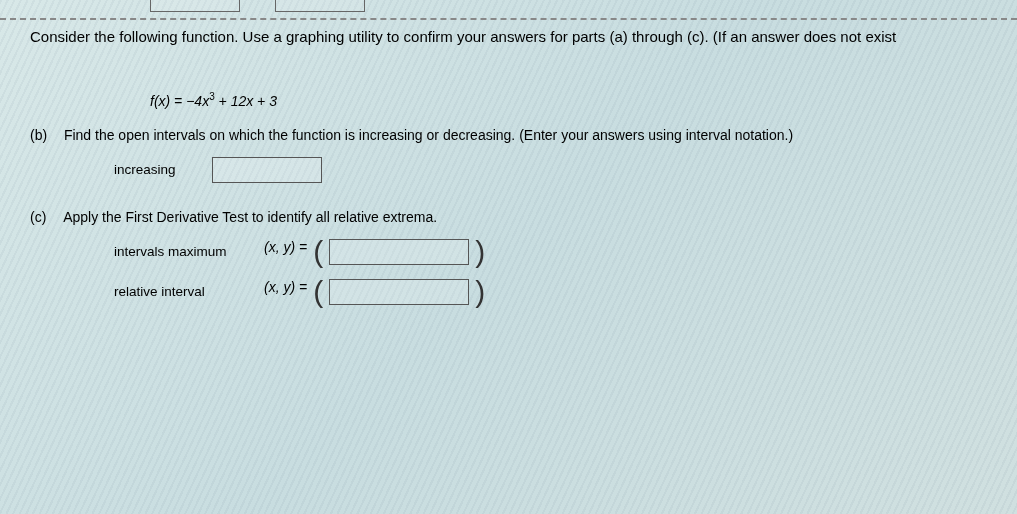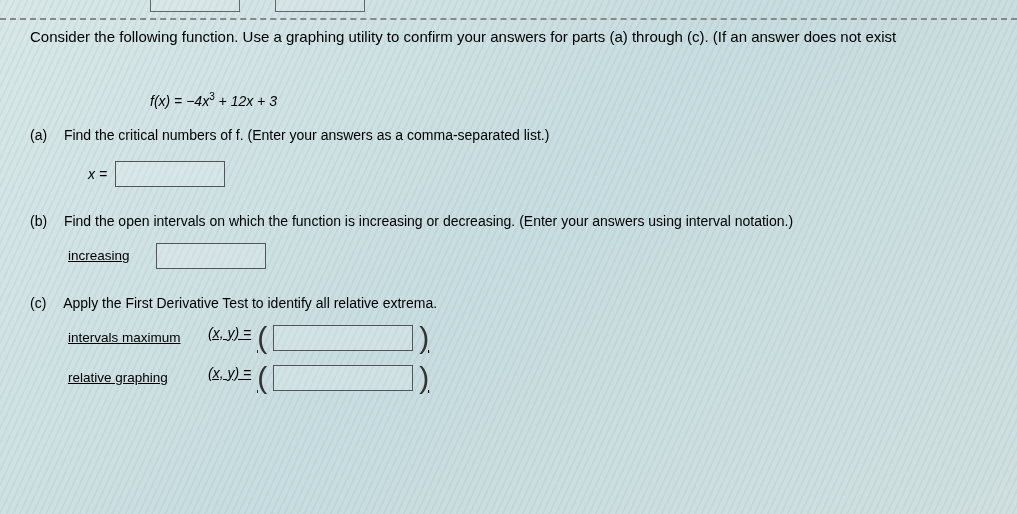--- a/index.html
+++ b/index.html
@@ -69,26 +69,25 @@
       display: inline;
     }
     .input-row {
       margin-top: 18px;
       margin-left: 58px;
       display: flex;
       align-items: center;
       gap: 8px;
     }
     .input-row-indent {
-      margin-left: 38px;
+      margin-left: 84px;
       margin-top: 14px;
       display: flex;
       align-items: center;
-      gap: 10px;
-      text-decoration: underline;
+      gap: 20px;
     }
     .label-text {
       font-size: 13.5px;
       min-width: 78px;
     }
     .label-text-wide {
       font-size: 13.5px;
       min-width: 130px;
     }
     .math-label {
@@ -144,28 +143,20 @@
 </div>
 
 <div class="content">
 
   <div class="intro">Consider the following function. Use a graphing utility to confirm your answers for parts (a) through (c). (If an answer does not exist</div>
 
   <div class="function-def">
     <span>f(x) = </span><span>−4x</span><span class="sup">3</span><span> + 12x + 3</span>
   </div>
 
-  <div class="part">
-    <span class="part-label">(a)</span>
-    <span class="part-text">Find the critical numbers of f. (Enter your answers as a comma-separated list.)</span>
-    <div class="input-row">
-      <span class="math-label">x =</span>
-      <input type="text" class="answer-box" style="">
-    </div>
-  </div>
 
   <div class="part">
     <span class="part-label">(b)</span>
     <span class="part-text">Find the open intervals on which the function is increasing or decreasing. (Enter your answers using interval notation.)</span>
     <div class="input-row-indent">
       <span class="label-text">increasing</span>
       <input type="text" class="answer-box" style="">
     </div>
   </div>
 
@@ -175,21 +166,21 @@
     <div class="input-row-indent">
       <span class="label-text-wide">intervals maximum</span>
       <div class="xy-row">
         <span class="math-label">(x, y)  =</span>
         <span class="paren">(</span>
         <input type="text" class="answer-box answer-box-wide" style="">
         <span class="paren">)</span>
       </div>
     </div>
     <div class="input-row-indent">
-      <span class="label-text-wide">relative graphing</span>
+      <span class="label-text-wide">relative interval</span>
       <div class="xy-row">
         <span class="math-label">(x, y)  =</span>
         <span class="paren">(</span>
         <input type="text" class="answer-box answer-box-wide" style="">
         <span class="paren">)</span>
       </div>
     </div>
   </div>
 
 </div>

